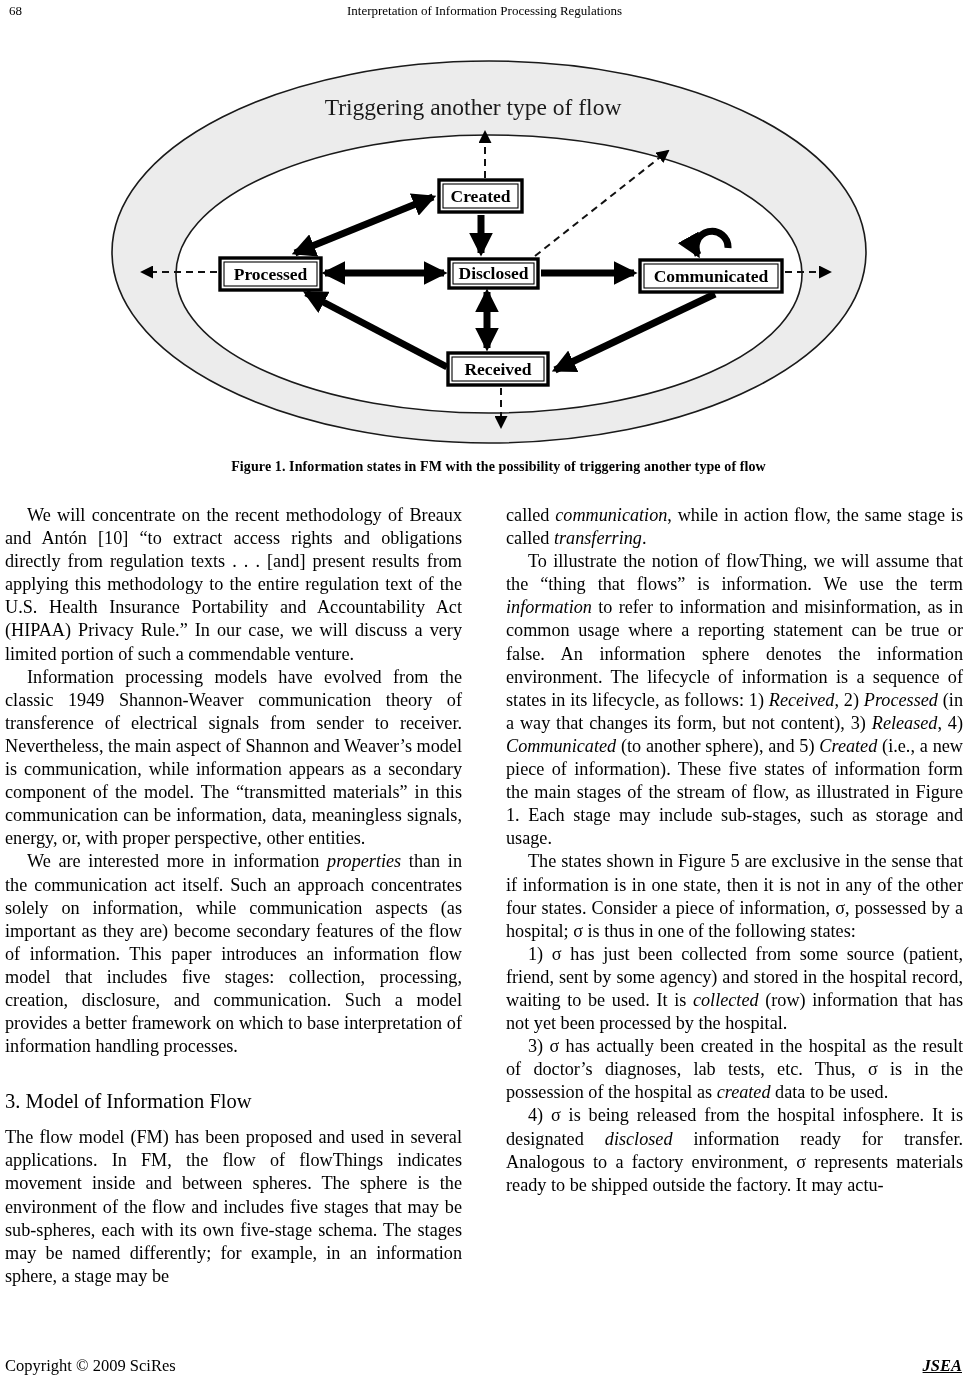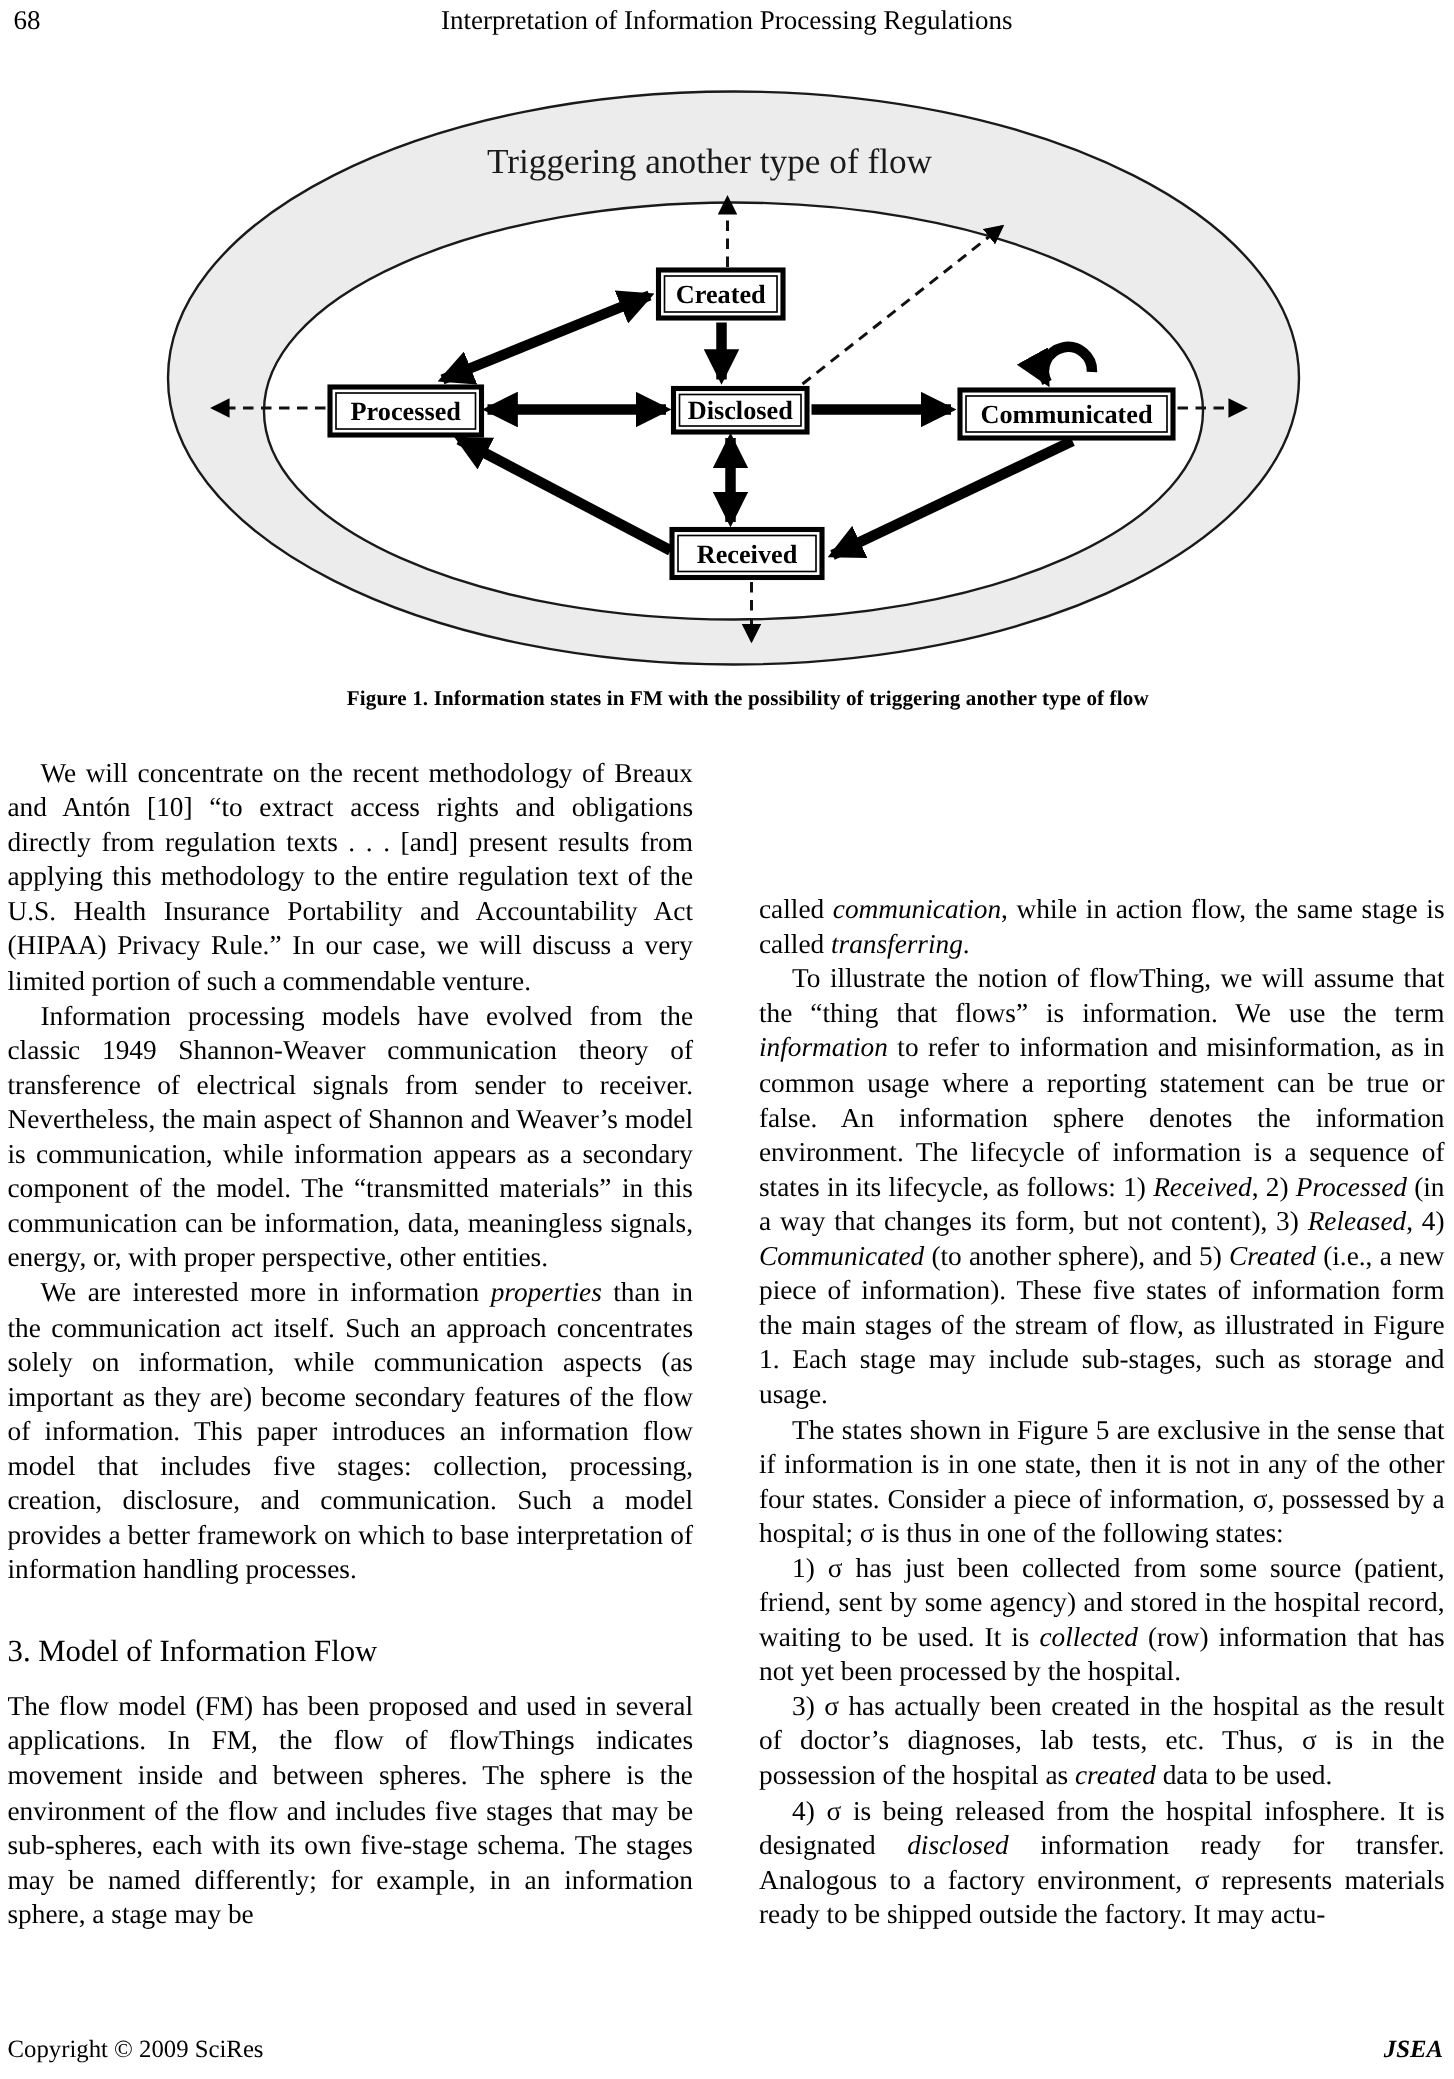--- a/index.html
+++ b/index.html
@@ -1,35 +1,35 @@
 <!DOCTYPE html>
 <html><head>
 <meta charset="utf-8">
 <style>
   html,body{margin:0;padding:0;}
   body{
     width:969px;height:1386px;position:relative;background:#ffffff;color:#000;
     font-family:"Liberation Serif","DejaVu Serif",serif;overflow:hidden;
   }
-  .header{position:absolute;top:3px;left:0;right:0;height:26px;font-size:18px;}
+  .header{position:absolute;top:3px;left:0;right:0;height:26px;font-size:13px;}
   .page-num{position:absolute;left:9px;top:0;}
   .running-title{display:block;text-align:center;}
   .figure-svg{position:absolute;left:103px;top:57px;width:766px;height:394px;}
   .caption{position:absolute;top:459px;left:0;right:0;text-align:center;
     font-weight:bold;font-size:14px;letter-spacing:0.1px;padding-left:28px;}
-  .cols{position:absolute;top:504px;left:5px;right:6px;display:flex;gap:44px;align-items:flex-end;}
+  .cols{position:absolute;top:504px;left:5px;right:6px;display:flex;gap:44px;}
   .col{flex:1 1 0;font-size:18.2px;line-height:23.1px;text-align:justify;}
   .col p{margin:0;}
   .col p.indent{text-indent:22px;}
   .col h2.sec{font-size:20.5px;line-height:26px;margin:30px 0 12px 0;
     font-weight:normal;text-align:left;}
   i{font-style:italic;}
   .footer{position:absolute;top:1356px;left:5px;right:7px;display:flex;
     justify-content:space-between;font-size:16.5px;}
-  .journal{font-weight:bold;font-style:italic;}
+  .journal{font-weight:bold;font-style:italic;text-decoration:underline;}
   .fig-label{font-family:"Liberation Serif","DejaVu Serif",serif;font-weight:bold;}
   .ring-label{font-family:"Liberation Serif","DejaVu Serif",serif;}
 </style>
 </head>
 <body>
 
 <div class="header">
   <span class="page-num">68</span>
   <span class="running-title">Interpretation of Information Processing Regulations</span>
 </div>

